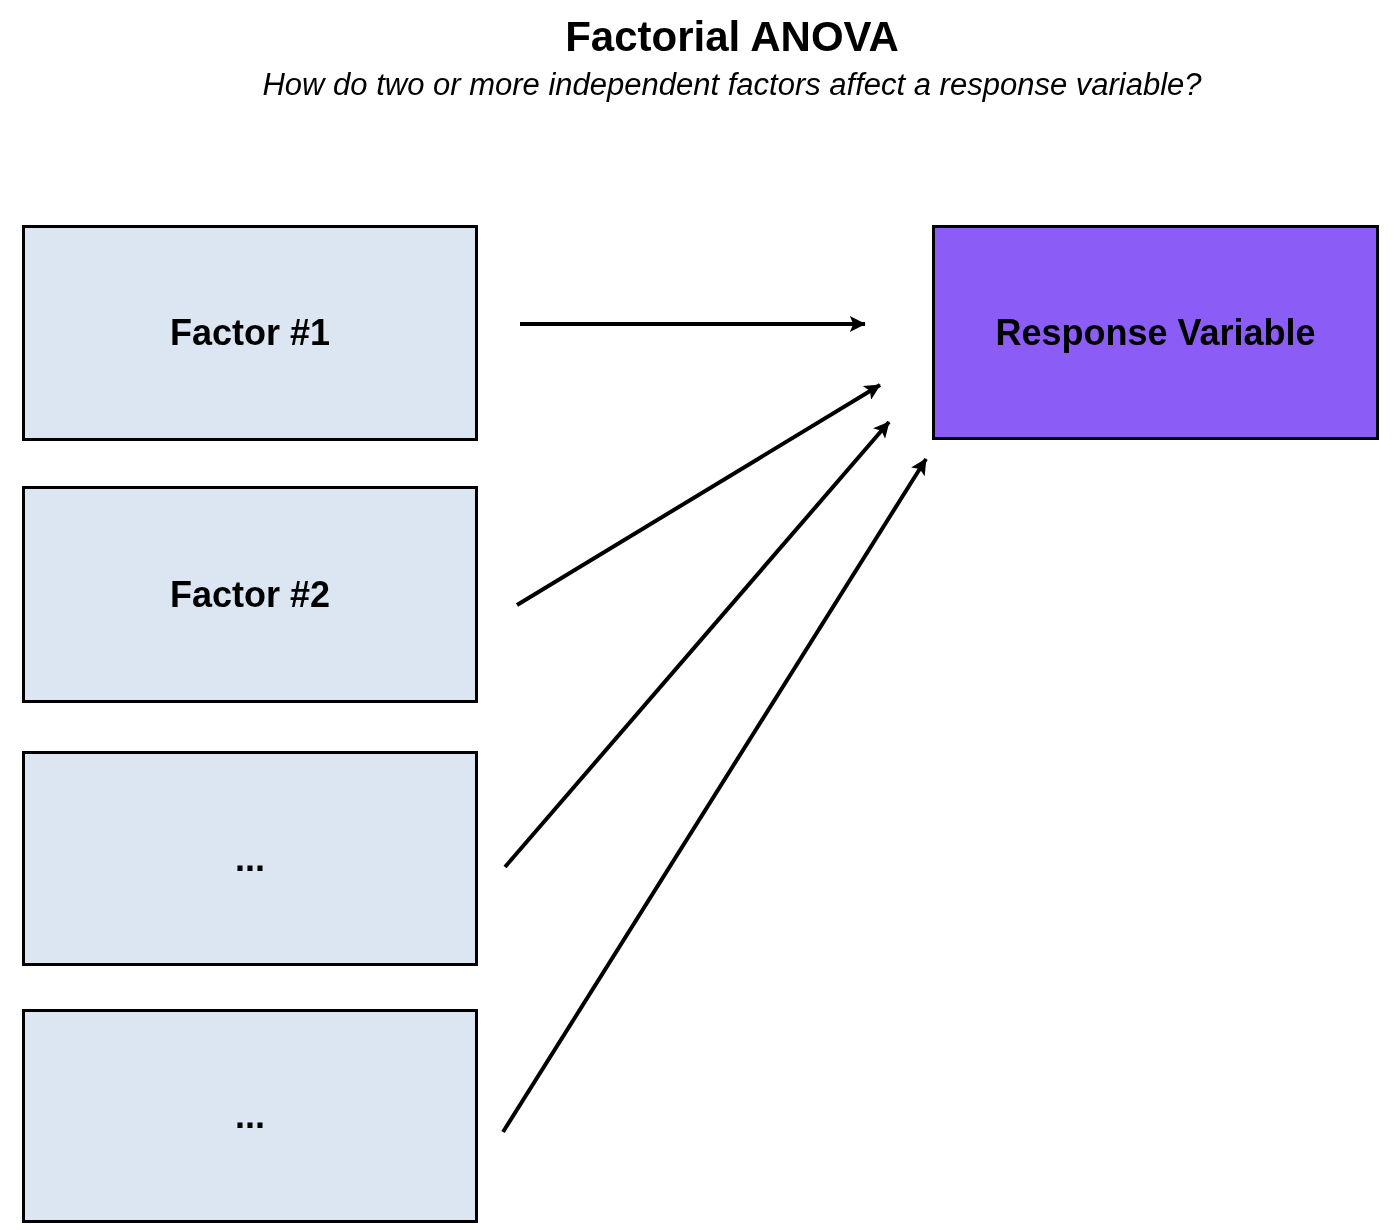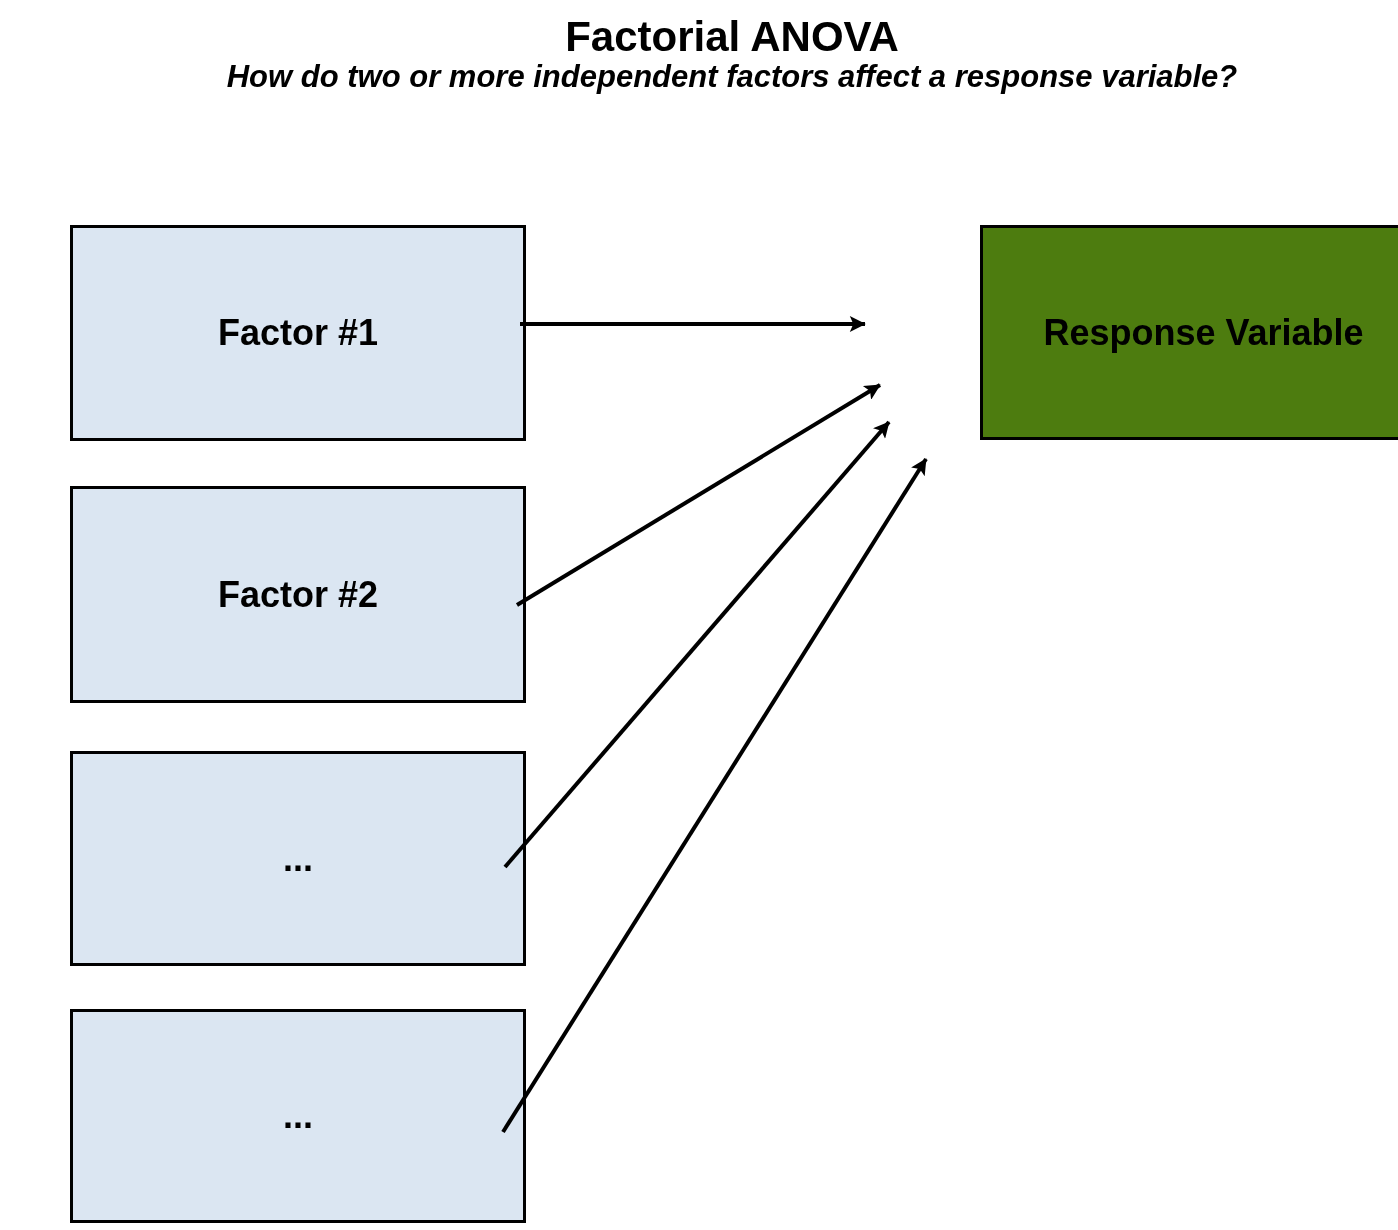--- a/index.html
+++ b/index.html
@@ -24,41 +24,40 @@
     text-align: center;
     color: #000000;
   }
   .title {
     font-size: 42px;
     font-weight: bold;
     line-height: 1.1;
     margin: 0;
   }
   .subtitle {
-    margin-top: 0;
+    margin-top: 8px;
     font-size: 31px;
     font-style: italic;
-    font-weight: bold;
+    font-weight: normal;
     line-height: 1.1;
   }
   .node {
     position: absolute;
     box-sizing: border-box;
     border: 3px solid #000000;
     display: flex;
     align-items: center;
     justify-content: center;
     font-weight: bold;
     font-size: 36px;
     color: #000000;
     text-align: center;
-    margin-left: 48px;
   }
   .node.factor { background: #dbe6f2; left: 22px; width: 456px; }
-  .node.response { background: #4d7c0f; }
+  .node.response { background: #8b5cf6; }
   .node-factor-1 { top: 225px; height: 216px; }
   .node-factor-2 { top: 486px; height: 217px; text-align: right; }
   .node-factor-more-1 { top: 751px; height: 215px; }
   .node-factor-more-2 { top: 1009px; height: 214px; }
   .node-response { left: 932px; top: 225px; width: 447px; height: 215px; }
   svg.arrow-layer {
     position: absolute;
     left: 0;
     top: 0;
     width: 1398px;

